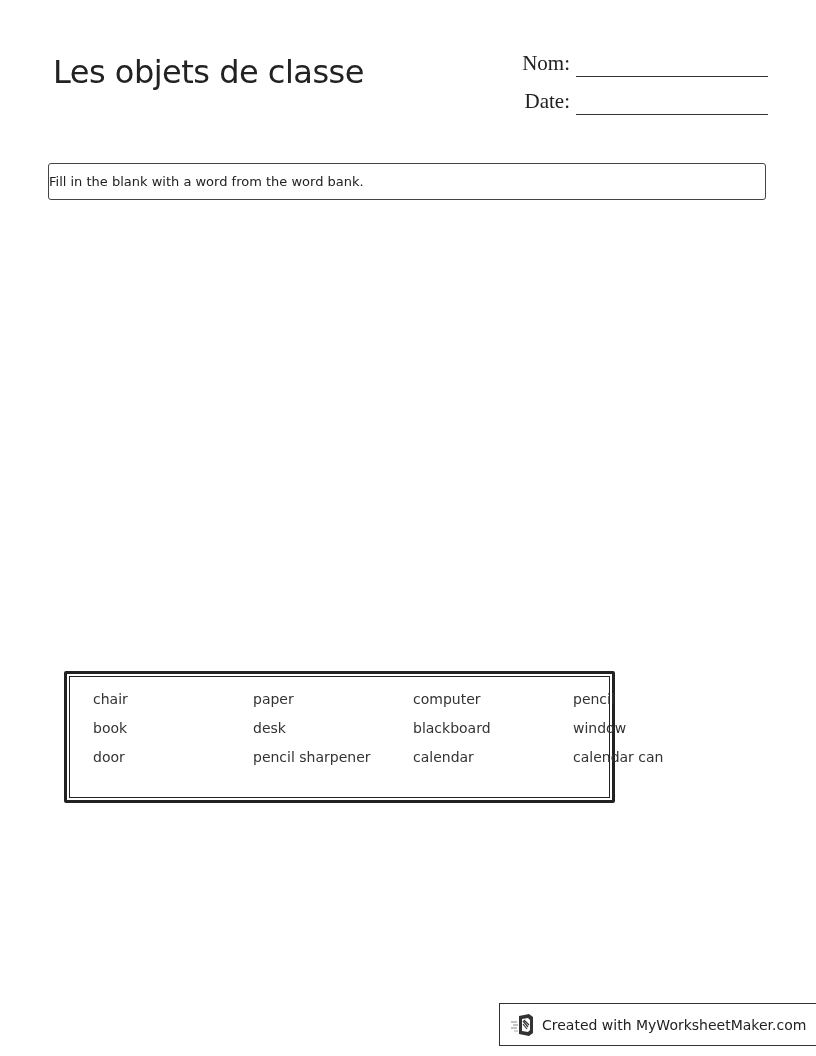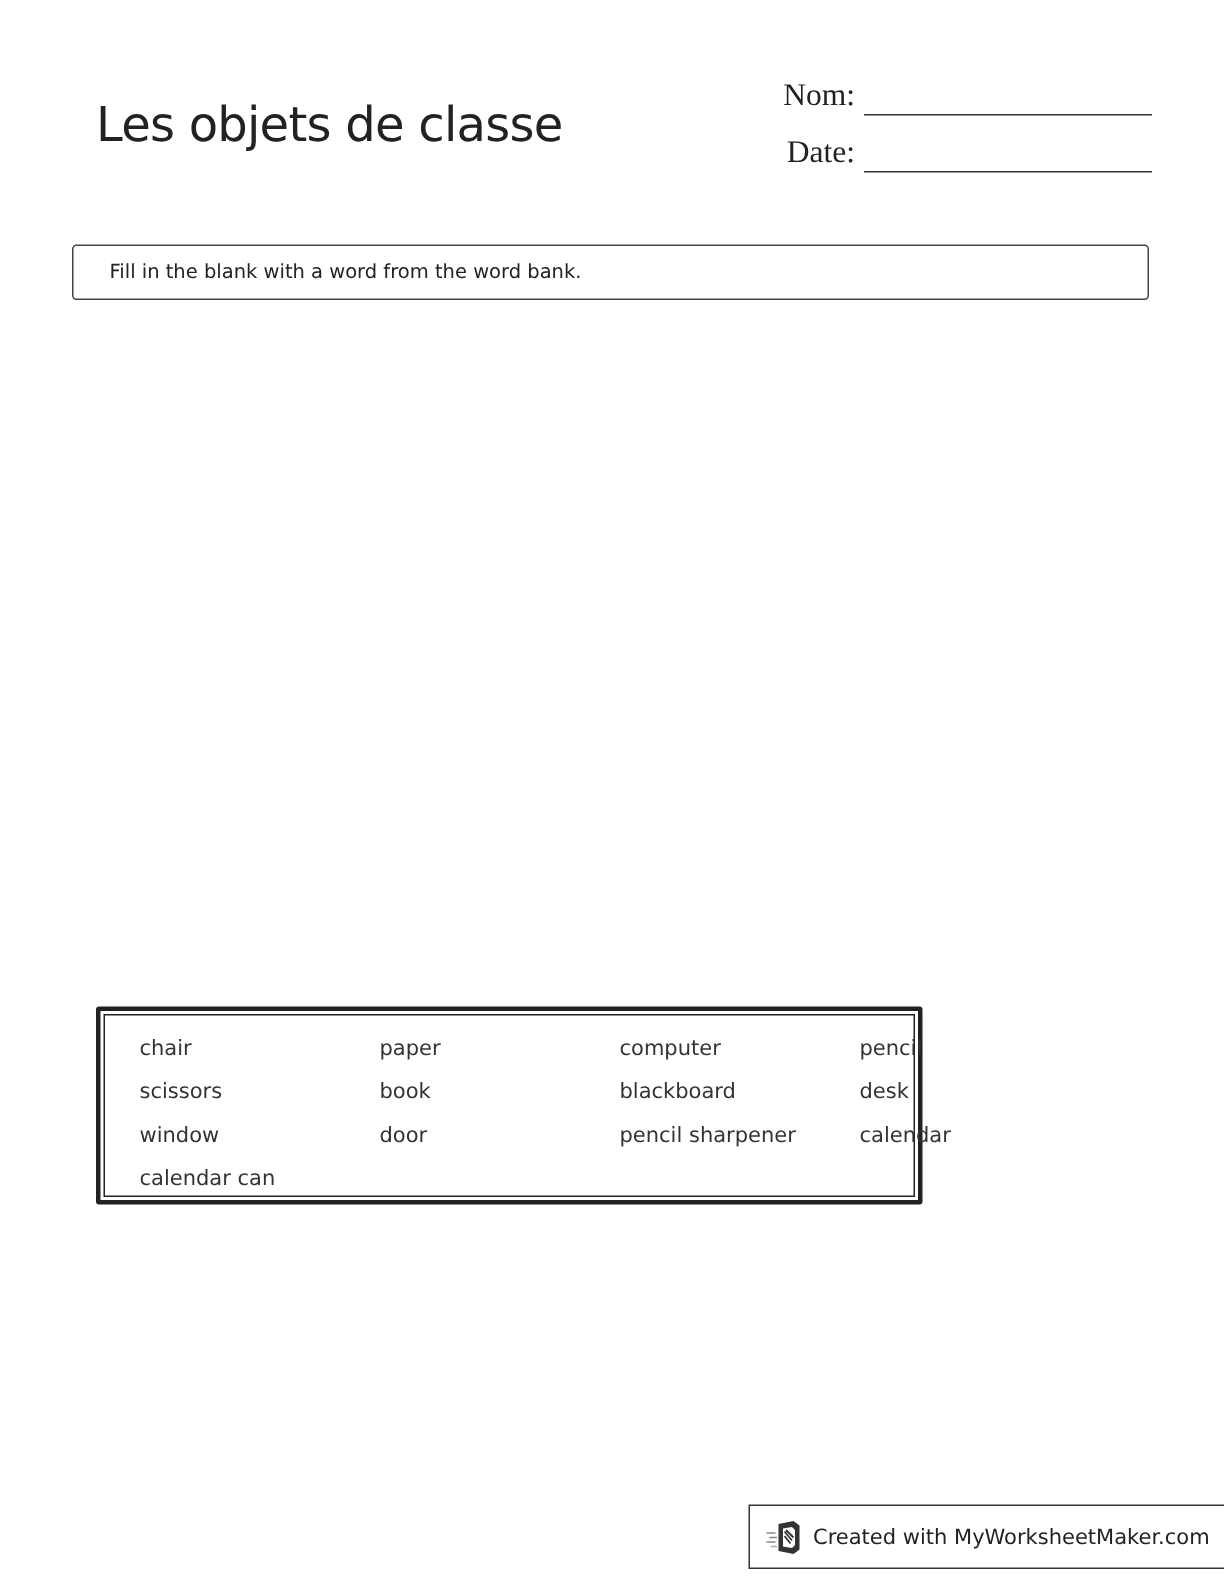--- a/index.html
+++ b/index.html
@@ -17,21 +17,21 @@
     }
     .title {
       position: absolute;
       left: 48px;
       top: 47px;
       font-family: "DejaVu Sans", sans-serif;
       font-size: 32px;
       font-weight: normal;
       color: #222222;
       letter-spacing: -0.5px;
-      margin: 16px;
+      margin: 5px;
       line-height: 40px;
     }
     .field-row {
       position: absolute;
       left: 500px;
       width: 268px;
       height: 24px;
     }
     .field-row.nom { top: 52px; }
     .field-row.date { top: 90px; }
@@ -54,21 +54,21 @@
     }
     .instructions {
       position: absolute;
       left: 48px;
       top: 163px;
       width: 718px;
       height: 37px;
       border: 1px solid #444;
       border-radius: 3px;
       box-sizing: border-box;
-      padding-left: 24px;
+      padding-left: 0;
       font-size: 13px;
       line-height: 35px;
       color: #222;
       font-family: "DejaVu Sans", sans-serif;
     }
     .wordbank-outer {
       position: absolute;
       left: 64px;
       top: 671px;
       width: 551px;
@@ -142,24 +142,23 @@
 
 <div class="instructions">Fill in the blank with a word from the word bank.</div>
 
 <div class="wordbank-outer">
   <div class="wordbank-inner">
     <div class="wb-grid">
       <span class="wb-word">chair</span>
       <span class="wb-word">paper</span>
       <span class="wb-word">computer</span>
       <span class="wb-word">pencil</span>
-      <span class="wb-word">scissors</span>
       <span class="wb-word">book</span>
+      <span class="wb-word">desk</span>
       <span class="wb-word">blackboard</span>
-      <span class="wb-word">desk</span>
       <span class="wb-word">window</span>
       <span class="wb-word">door</span>
       <span class="wb-word">pencil sharpener</span>
       <span class="wb-word">calendar</span>
       <span class="wb-word">calendar can</span>
       <span class="wb-word"></span>
     </div>
   </div>
 </div>
 

